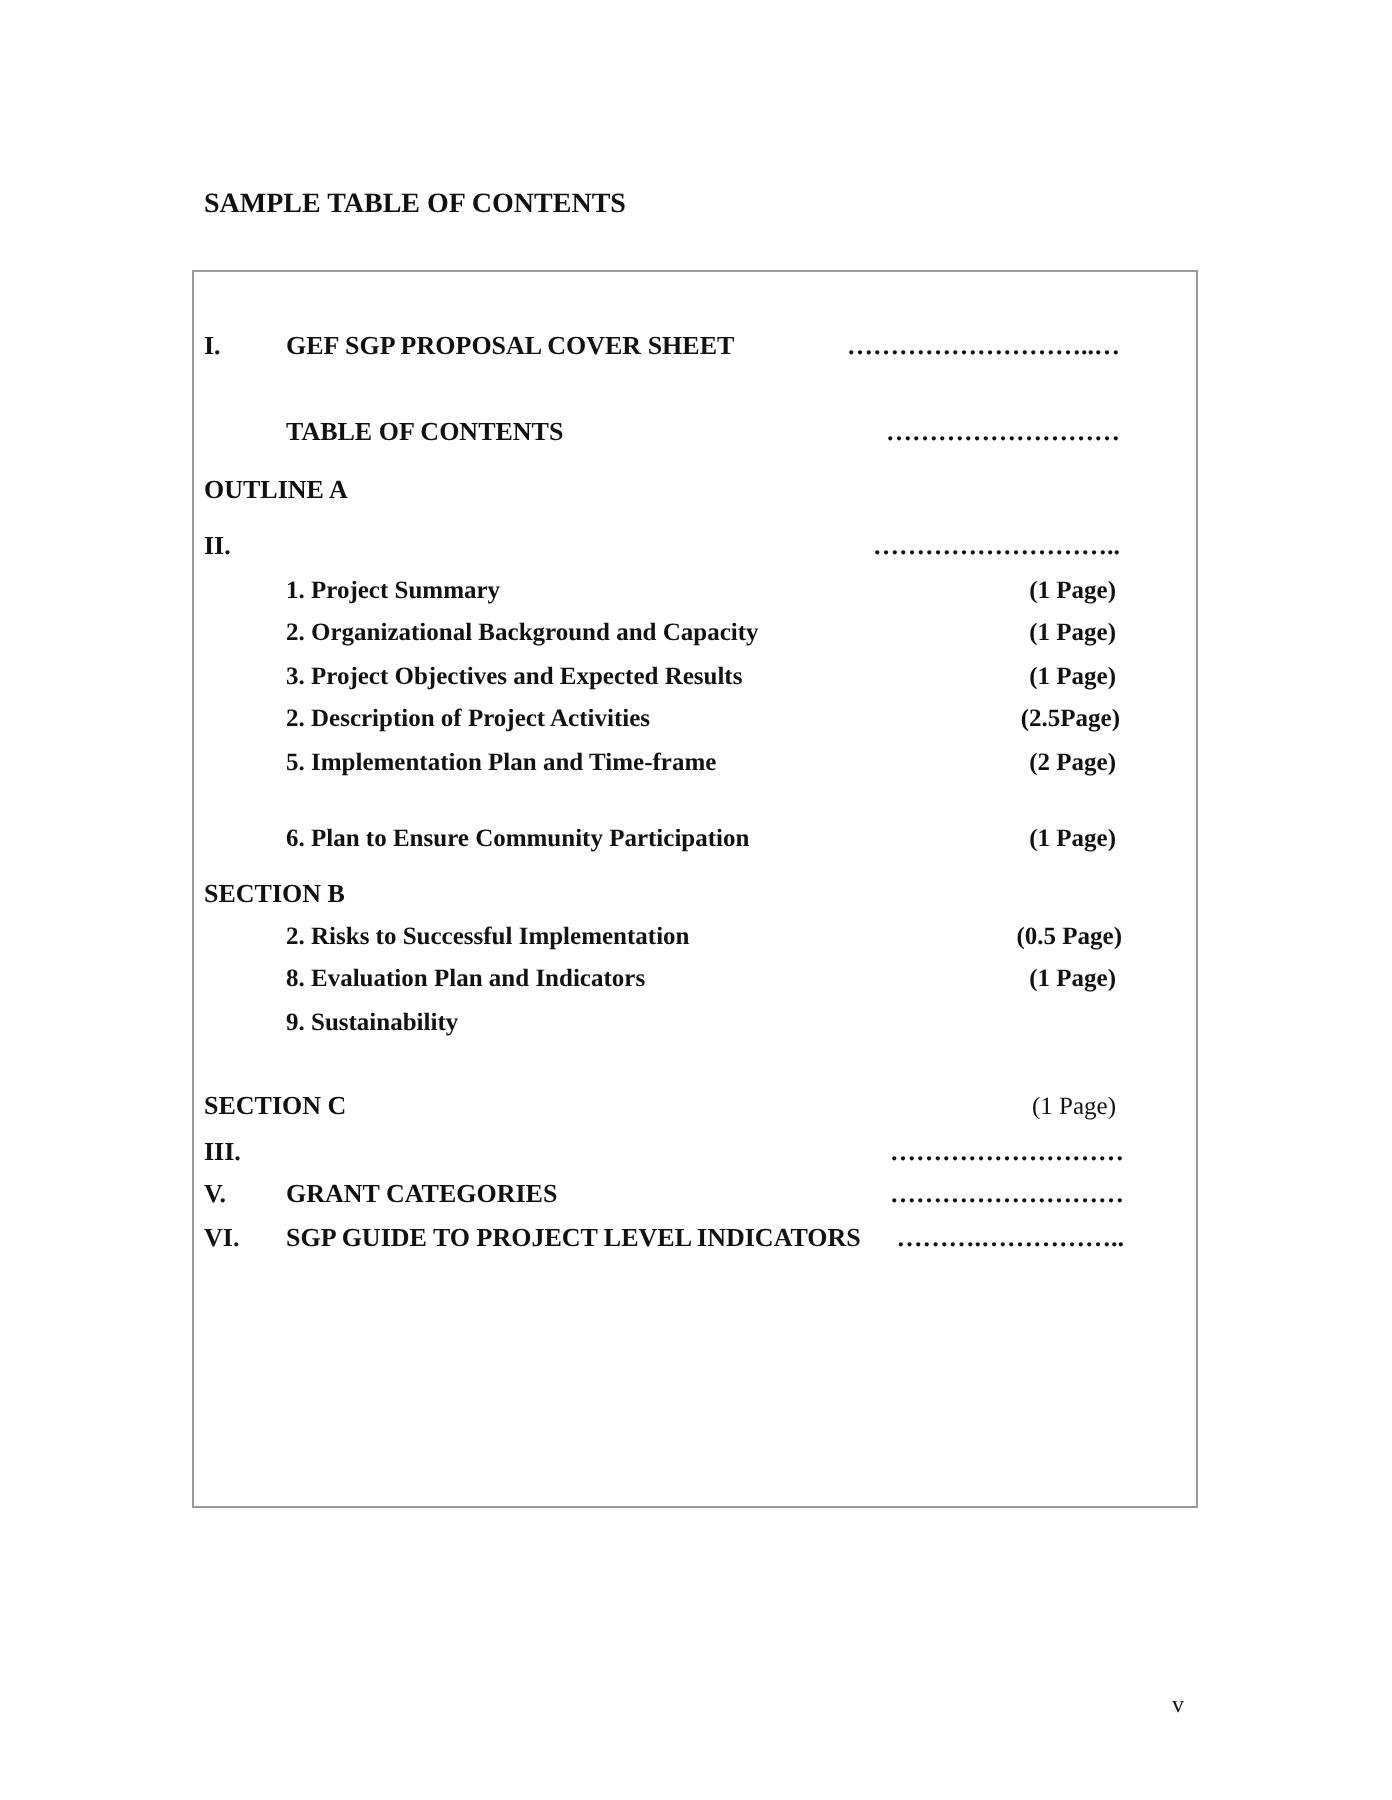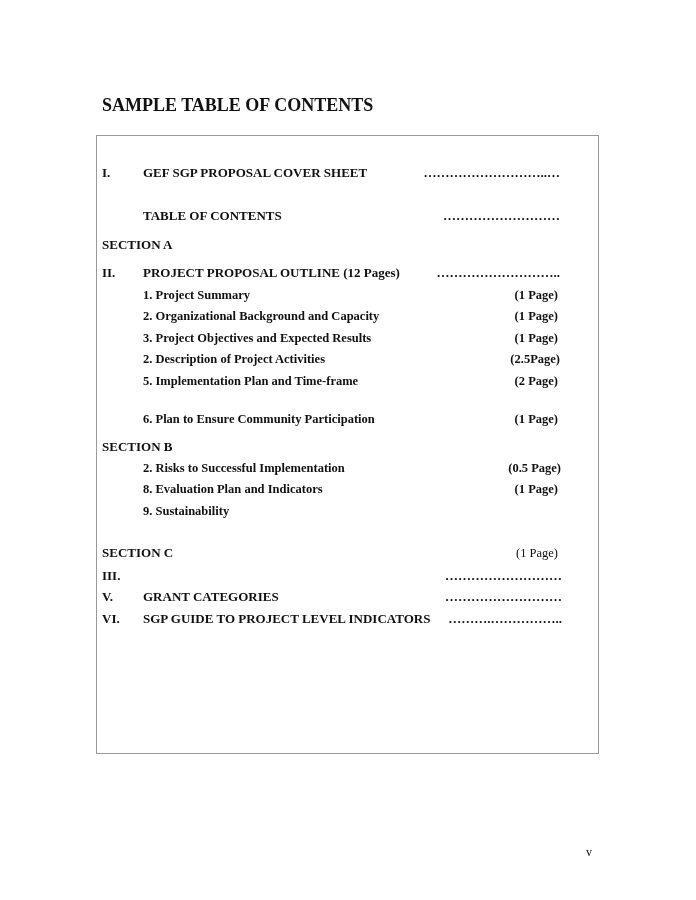--- a/index.html
+++ b/index.html
@@ -2,21 +2,21 @@
 <html><head>
   <meta charset="utf-8">
   <style>
     html, body { margin: 0; padding: 0; }
     body {
       width: 696px; height: 900px; background: #ffffff; position: relative;
       font-family: "Liberation Serif", serif; color: #111; overflow: hidden;
     }
     .heading {
       position: absolute; left: 102px; top: 95px;
-      font-weight: bold; font-size: 18px; letter-spacing: 0;
+      font-weight: bold; font-size: 14px; letter-spacing: 0;
     }
     .box {
       position: absolute; left: 96px; top: 135px; width: 503px; height: 619px;
       border: 1.5px solid #9a9a9a; box-sizing: border-box;
     }
     .row {
       position: absolute; left: 102px; width: 460px; height: 18px;
       font-size: 12.5px; line-height: 18px; white-space: nowrap; font-weight: bold;
     }
     .row.bold { font-weight: bold; font-size: 13px; }
@@ -36,25 +36,24 @@
 <div class="row bold" style="top:164px">
   <span class="num">I.</span>
   <span class="title">GEF SGP PROPOSAL COVER SHEET</span>
   <span class="right dots">………………………..…</span>
 </div>
 <div class="row bold" style="top:207px">
   <span class="title">TABLE OF CONTENTS</span>
   <span class="right dots">………………………</span>
 </div>
 <div class="row bold" style="top:236px">
-  <span class="num">SECTION A</span>
+  <span class="num">OUTLINE A</span>
 </div>
 <div class="row bold" style="top:264px">
   <span class="num">II.</span>
-  <span class="title">PROJECT PROPOSAL OUTLINE (12 Pages)</span>
   <span class="right dots">………………………..</span>
 </div>
 <div class="row" style="top:286px">
   <span class="title">1. Project Summary</span>
   <span class="right">(1 Page)</span>
 </div>
 <div class="row" style="top:307px">
   <span class="title">2. Organizational Background and Capacity</span>
   <span class="right">(1 Page)</span>
 </div>

